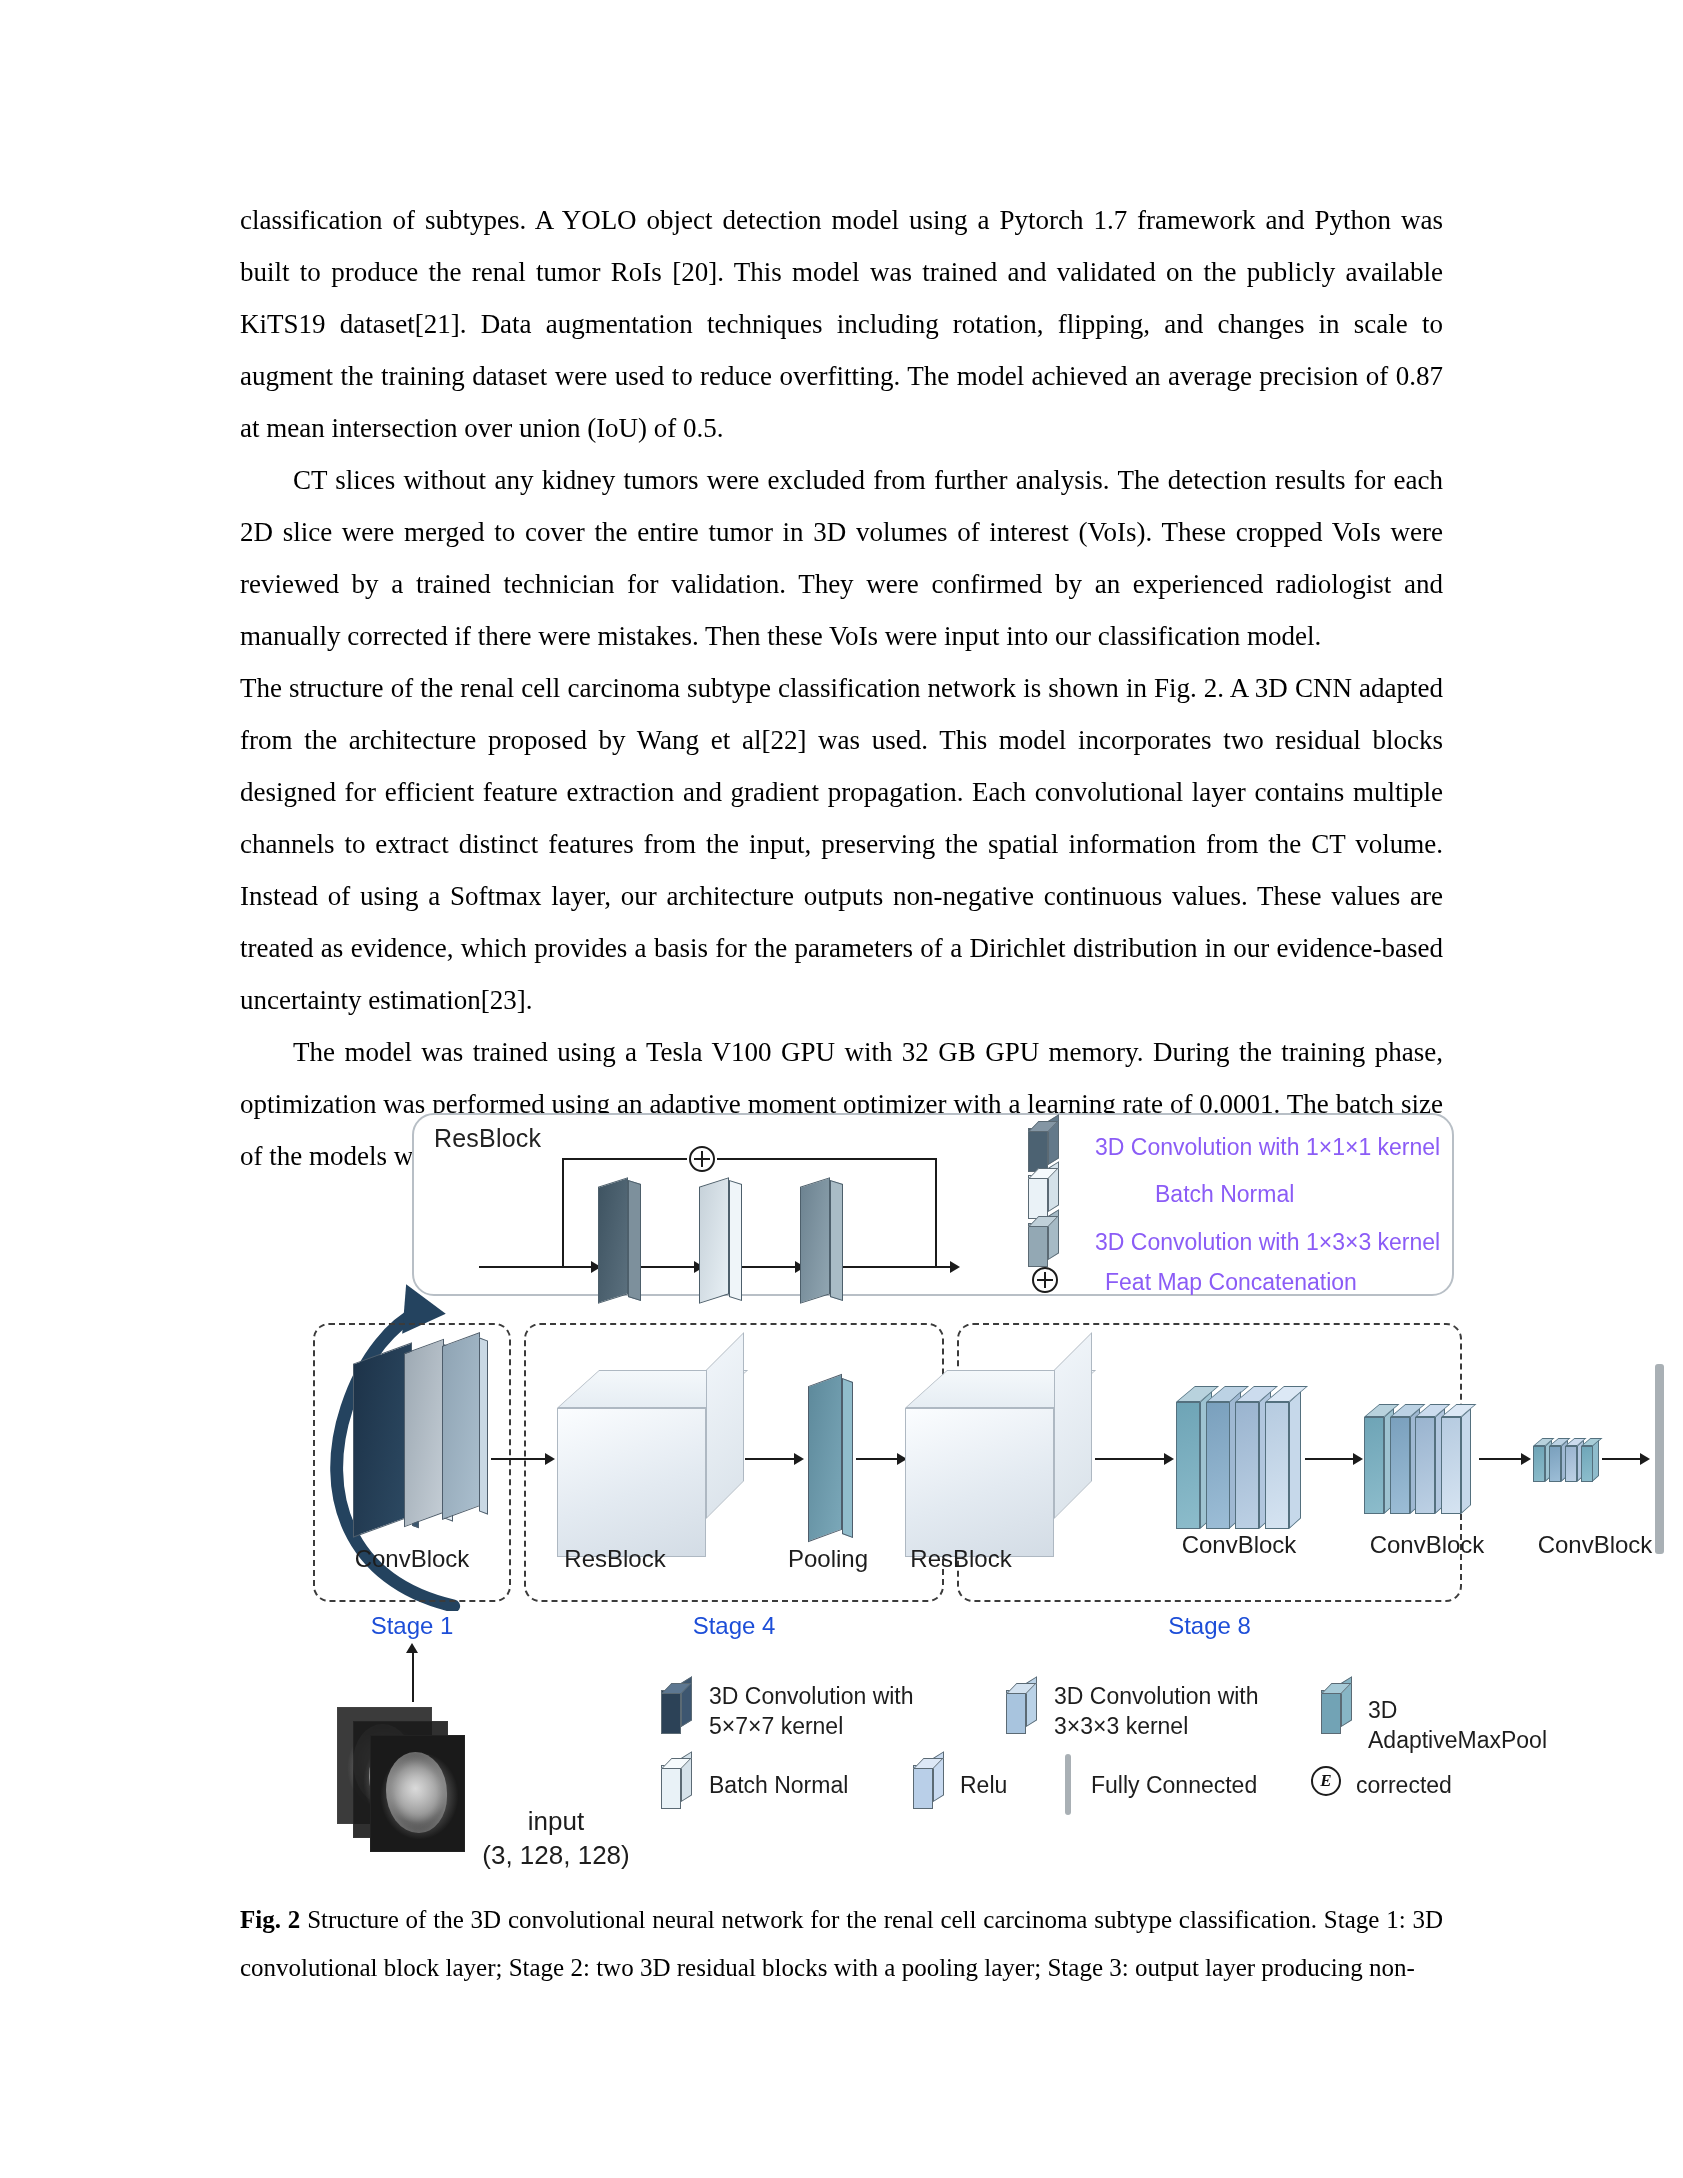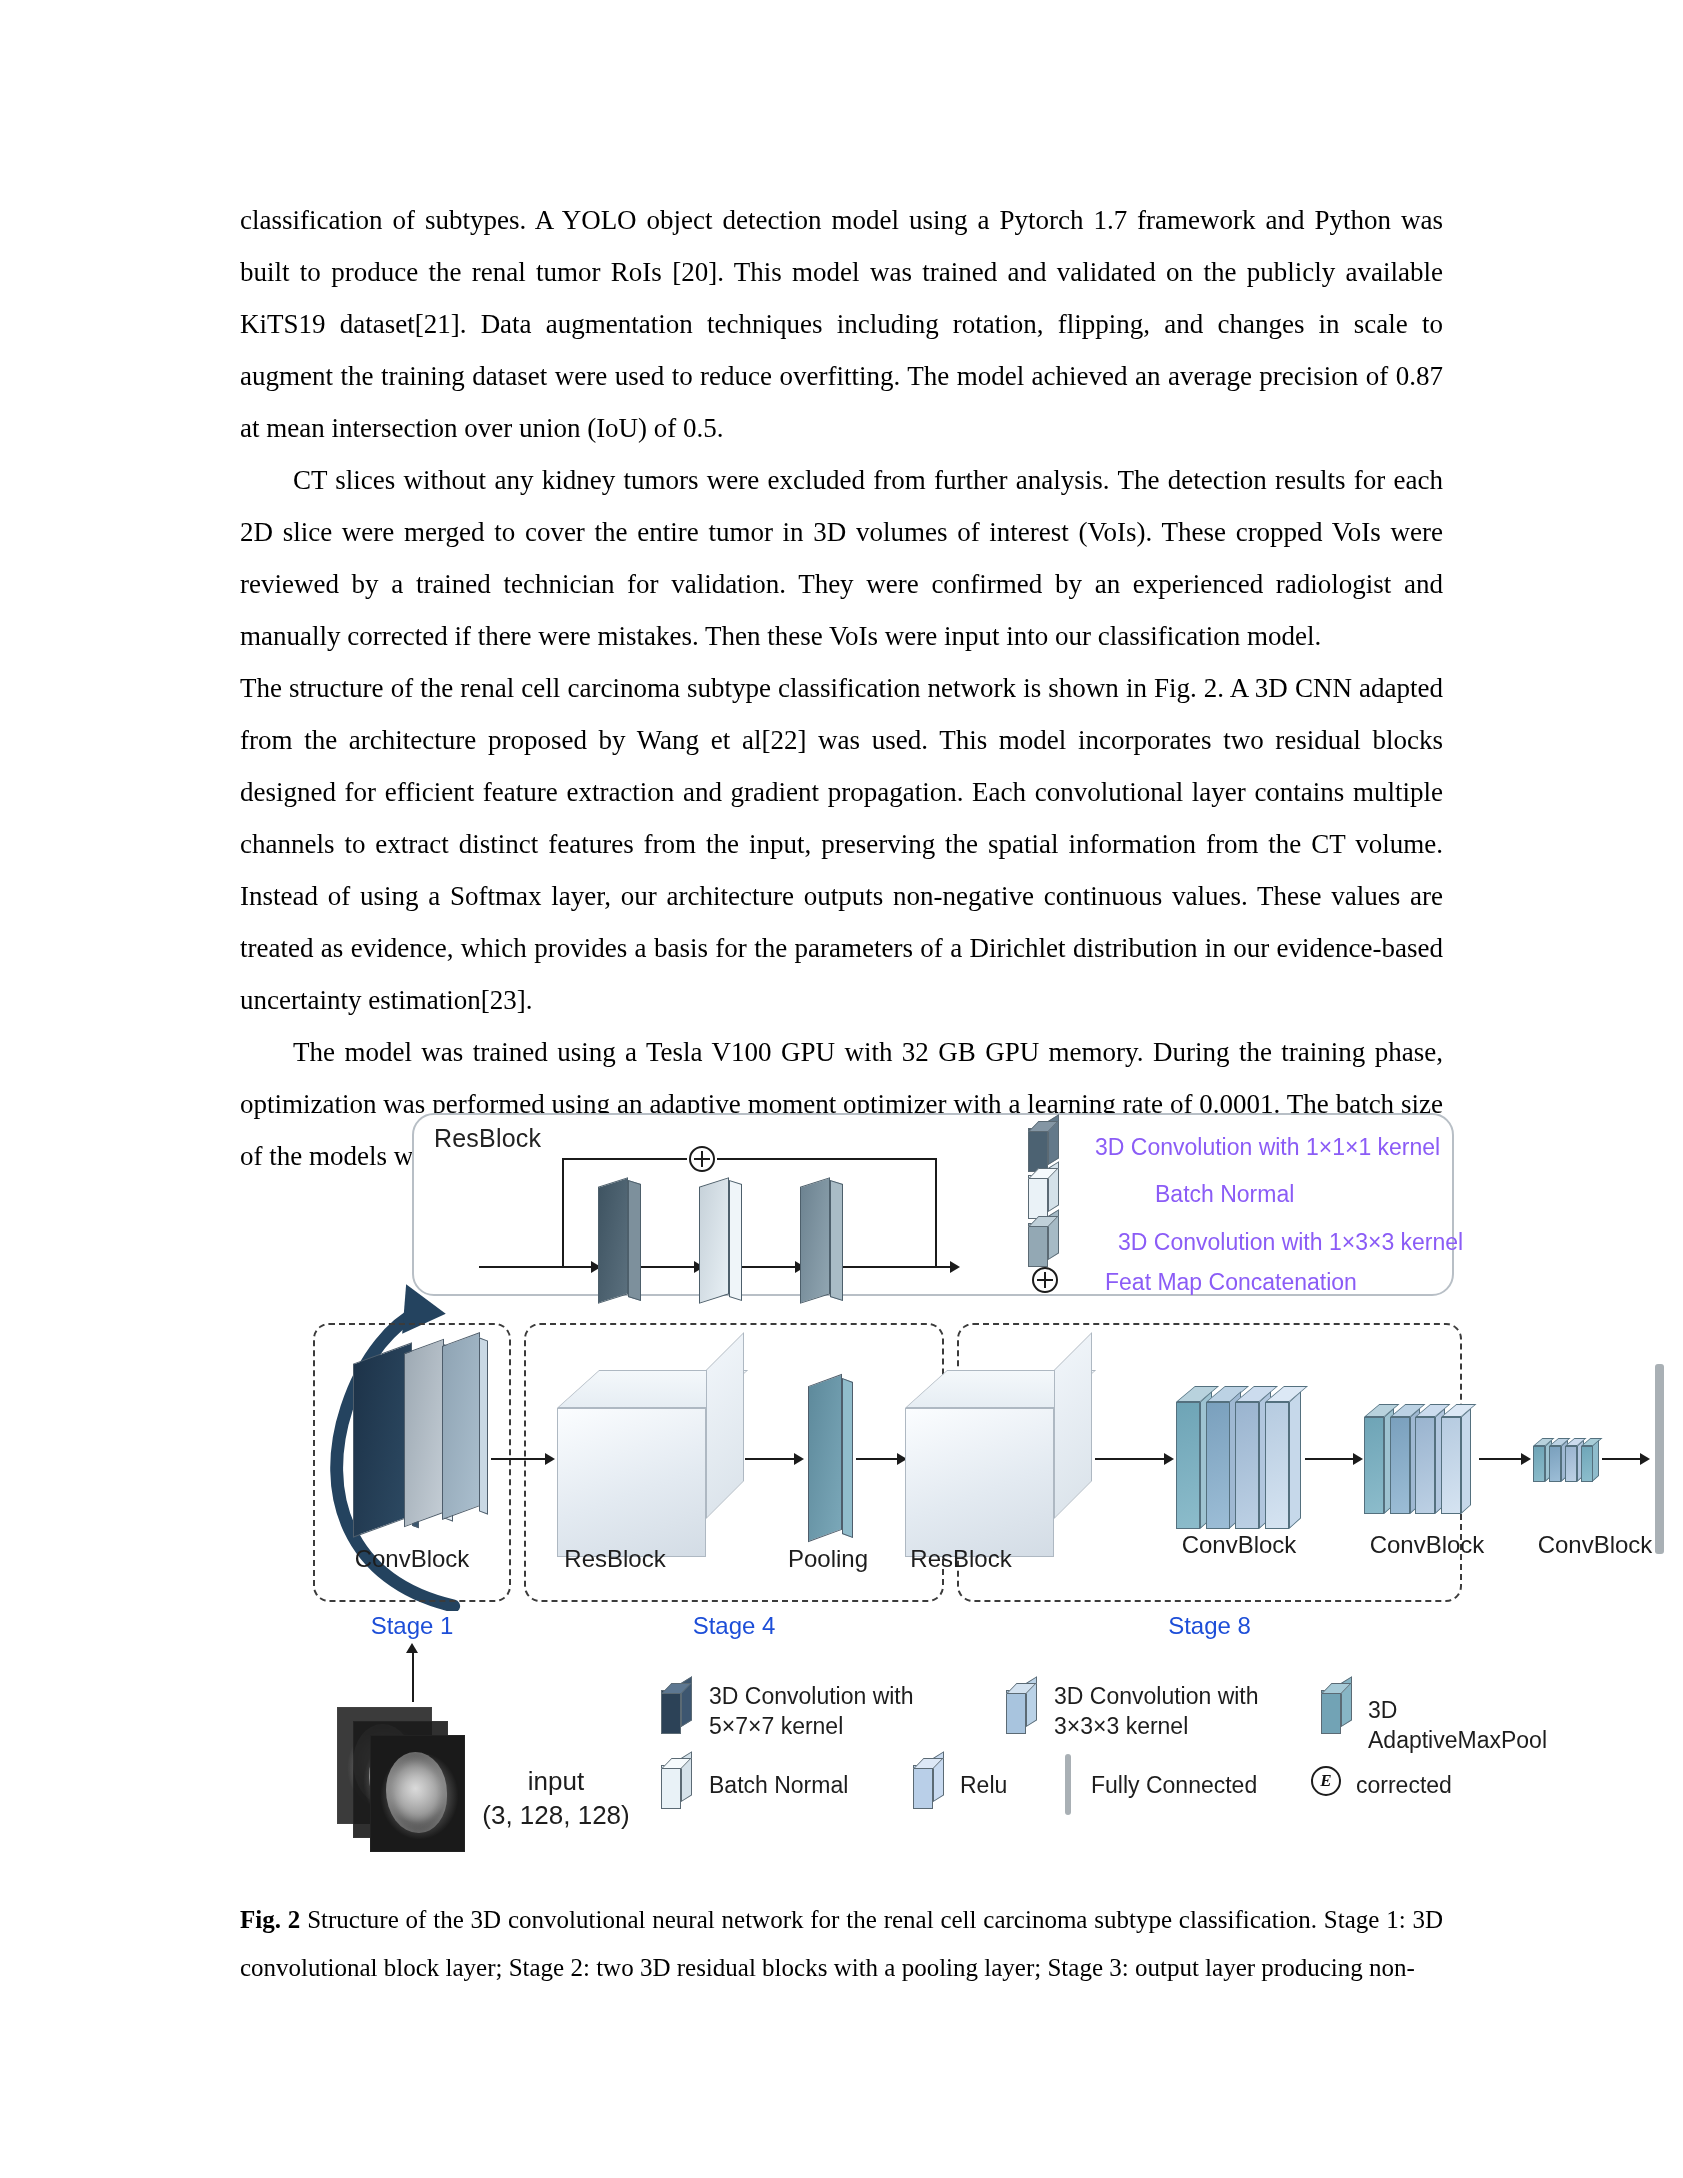--- a/index.html
+++ b/index.html
@@ -171,21 +171,21 @@
       linear-gradient(120deg,#101010,#303030);
       border:1px solid #222;box-sizing:border-box;}
   .ct:after{
     content:"";position:absolute;left:16%;top:14%;width:66%;height:70%;border-radius:48% 52% 46% 54%;
     background:radial-gradient(circle at 48% 45%, rgba(220,220,220,.95) 0%, rgba(170,170,170,.85) 38%, rgba(120,120,120,.6) 62%, rgba(40,40,40,.25) 100%);
     box-shadow:inset 0 0 8px rgba(255,255,255,.35);
   }
 
   
   .bl-row{position:absolute;font-family:"Liberation Sans", sans-serif;font-size:23px;color:#1d1d1d;line-height:30px;}
-  .input-lbl{position:absolute;font-family:"Liberation Sans", sans-serif;font-size:26px;color:#1d1d1d;text-align:center;line-height:34px;}
+  .input-lbl{position:absolute;font-family:"Liberation Sans", sans-serif;font-size:26px;color:#1d1d1d;text-align:center;line-height:34px;margin-top:40px;}
 
   .caption{
     position:absolute;
     left:240px; top:1896px;
     width:1203px;
     font-size:25px;
     line-height:48px;
     text-align:justify;
     font-family:"Liberation Serif", serif;
   }
@@ -250,21 +250,21 @@
         <div class="cube-side" style="background:#d4e1e9;"></div>
         <div class="cube-top" style="background:#f5fafd;"></div>
       </div>
       <div class="lg-row" style="left:842px;top:80px;">Batch Normal</div>
 
       <div class="lg-cube" style="left:715px;top:115px;">
         <div class="cube-front" style="background:#93a8b4;"></div>
         <div class="cube-side" style="background:#a6bac5;"></div>
         <div class="cube-top" style="background:#c0d0d9;"></div>
       </div>
-      <div class="lg-row" style="left:805px;top:128px;">3D Convolution with 1×3×3 kernel</div>
+      <div class="lg-row" style="left:782px;top:128px;">3D Convolution with 1×3×3 kernel</div>
 
       <div class="oplus" style="left:719px;top:166px;"></div>
       <div class="lg-row" style="left:792px;top:168px;">Feat Map Concatenation</div>
 
       <div class="stage-box" style="left:0px;top:222px;width:198px;height:279px;"></div>
       <div class="stage-box" style="left:211px;top:222px;width:420px;height:279px;"></div>
       <div class="stage-box" style="left:644px;top:222px;width:505px;height:279px;"></div>
 
       <div class="stage-label" style="left:0px;top:511px;width:198px;">Stage 1</div>
       <div class="stage-label" style="left:211px;top:511px;width:420px;">Stage 4</div>

